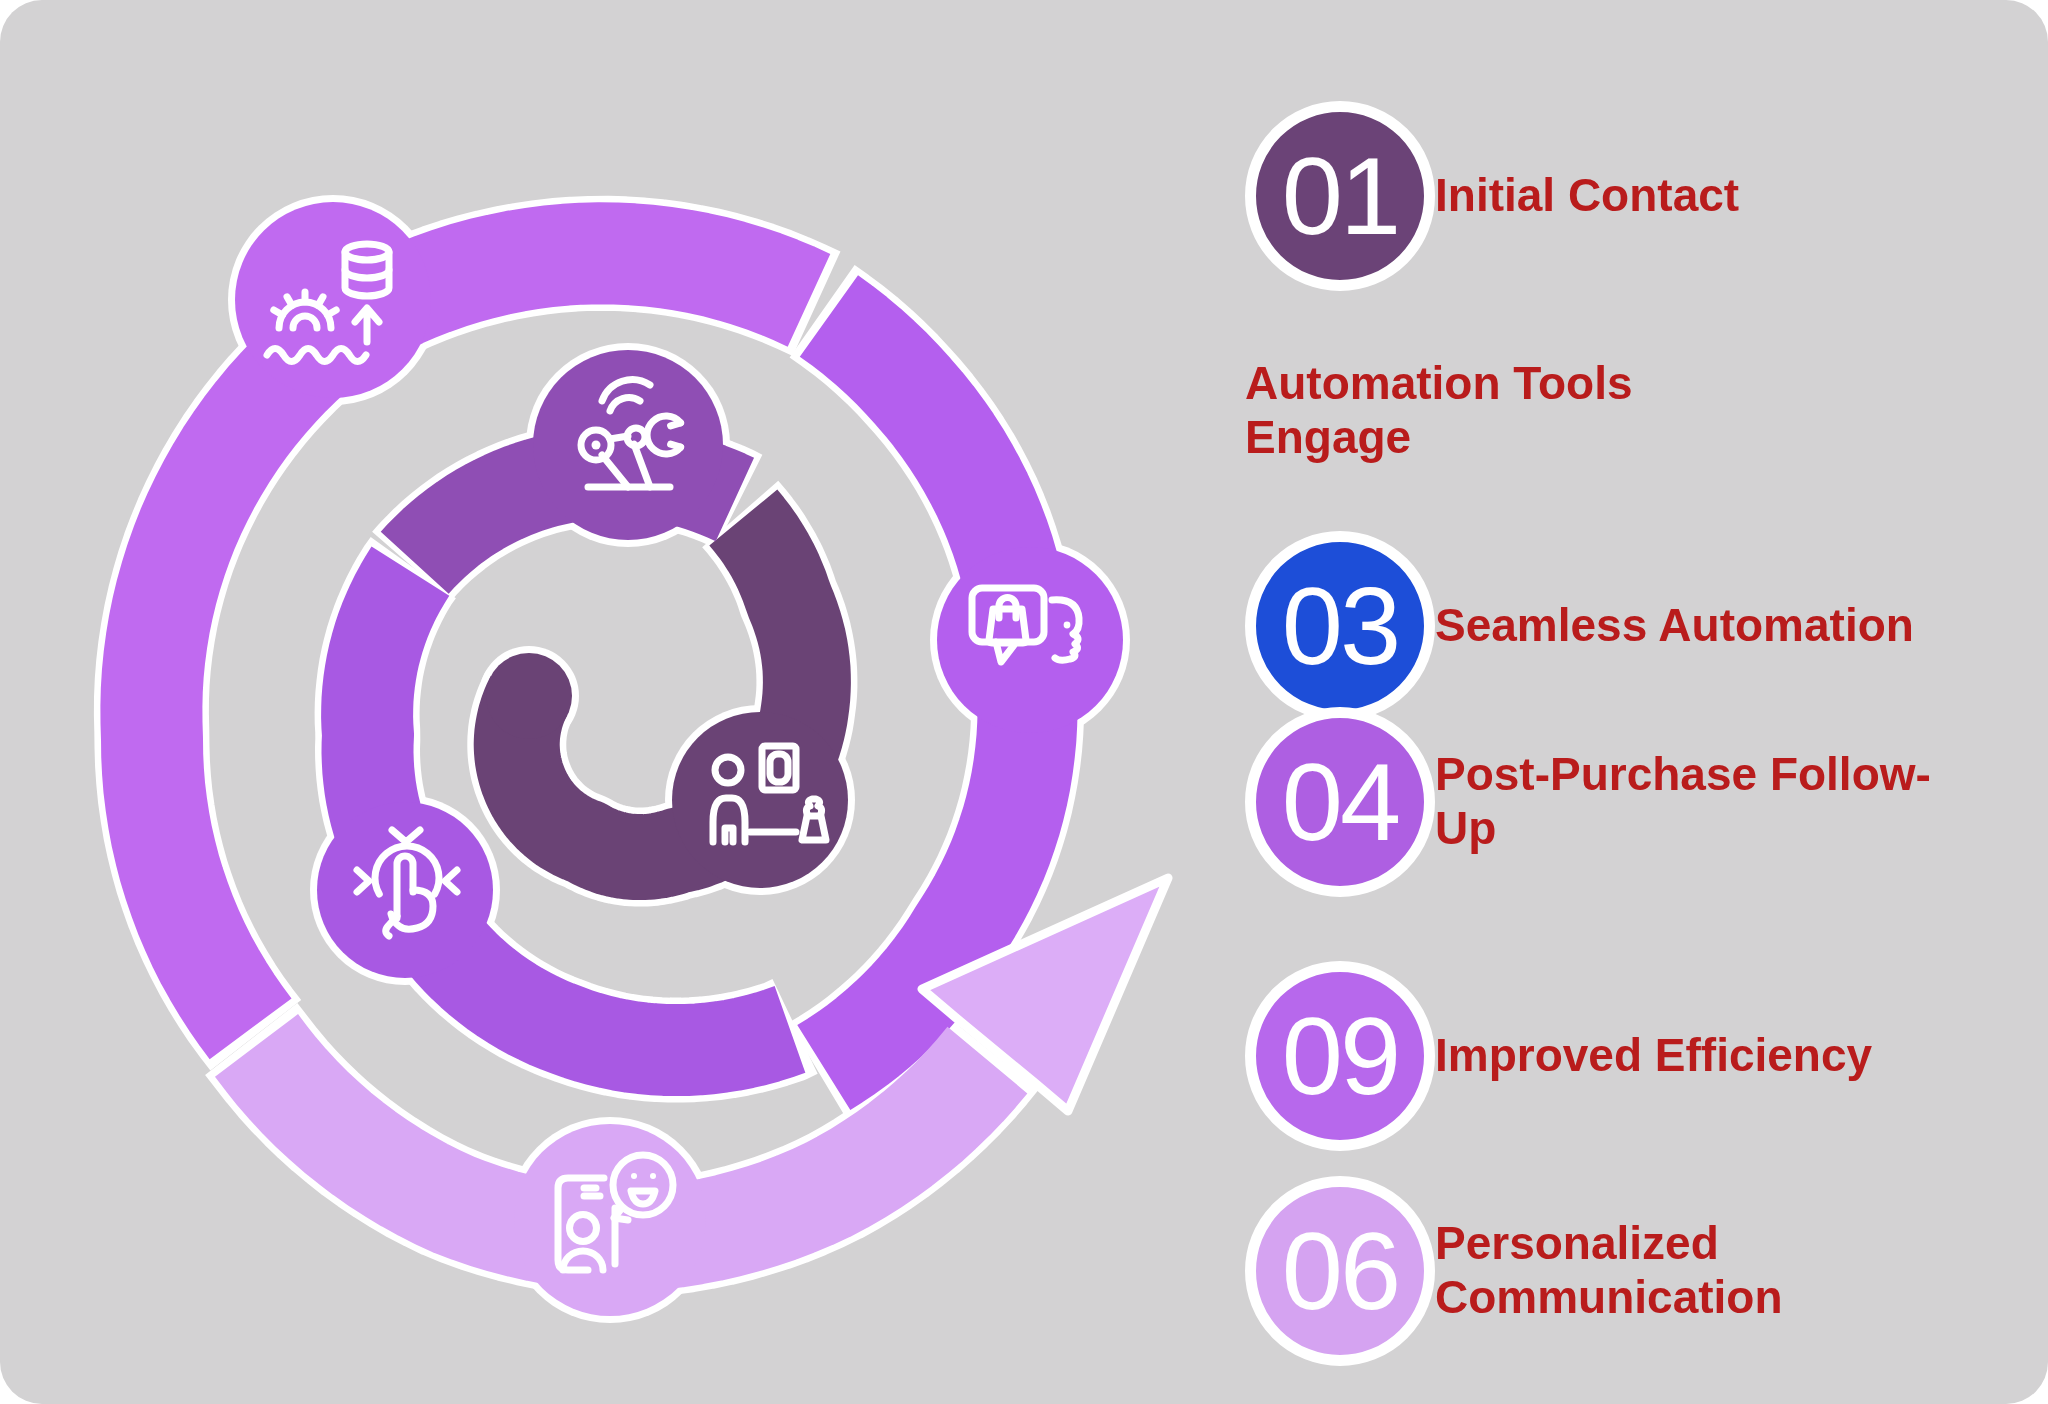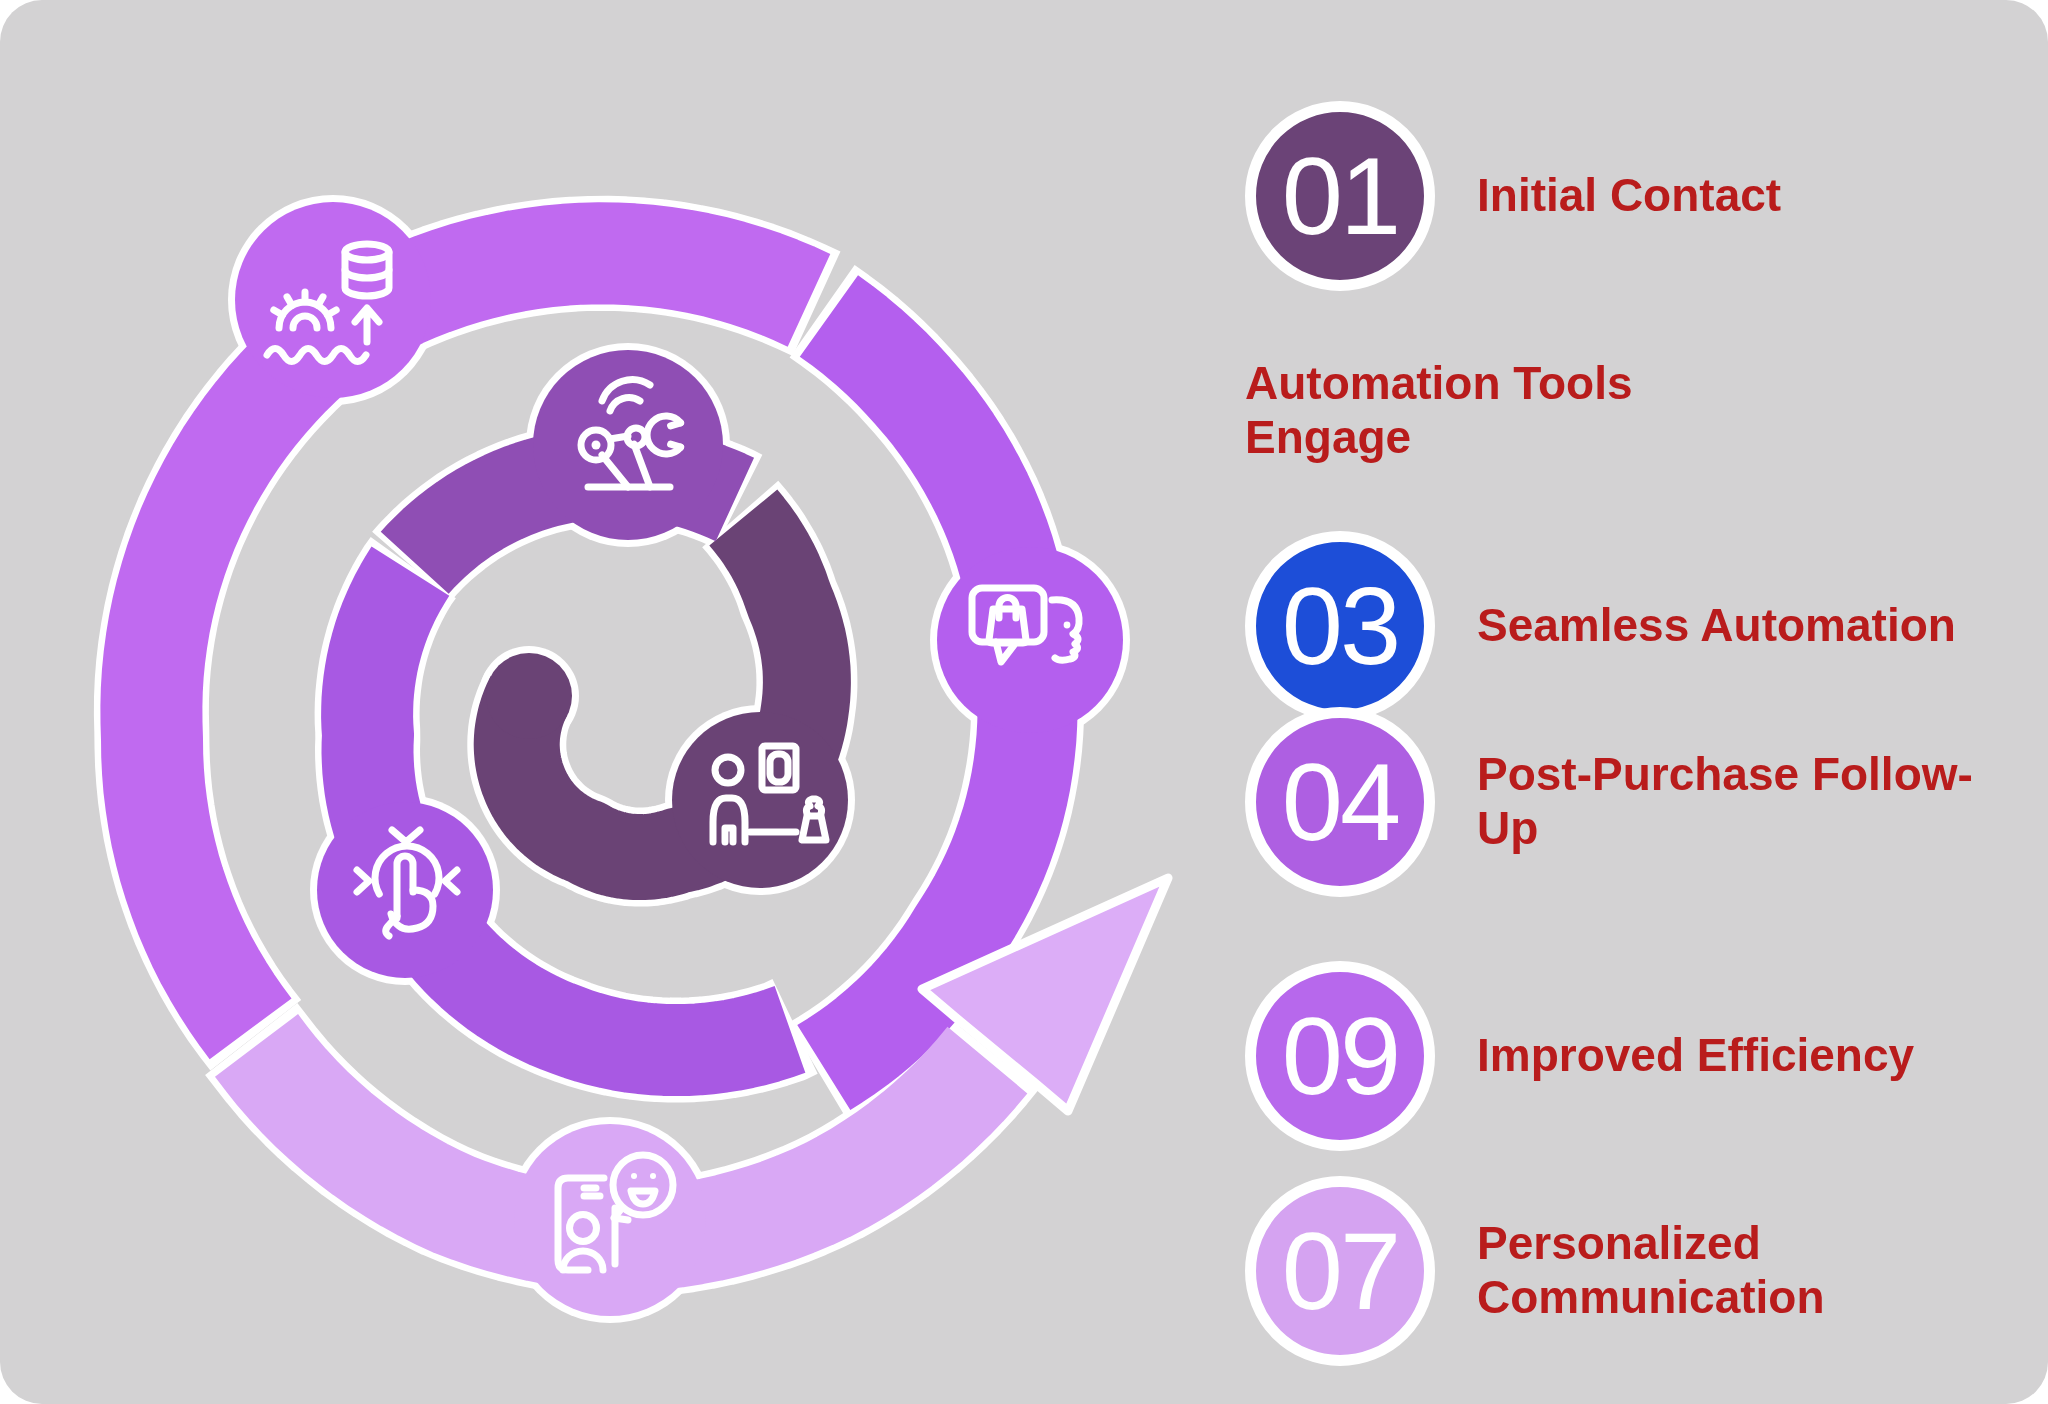--- a/index.html
+++ b/index.html
@@ -9,21 +9,21 @@
     background:#d3d2d3;
     border-radius:42px;
     overflow:hidden;
     font-family:"Liberation Sans", sans-serif;
   }
   #spiral-svg{position:absolute;left:0;top:0;width:2048px;height:1404px;}
   .icon{fill:none;stroke:#ffffff;stroke-width:7;stroke-linecap:round;stroke-linejoin:round;}
   .icon .fill{fill:#ffffff;stroke:none;}
   .row{
     position:absolute;left:1245px;height:190px;
-    display:flex;align-items:center;gap:42px;
+    display:flex;align-items:center;
   }
   .badge{
     width:190px;height:190px;box-sizing:border-box;
     border:11px solid #ffffff;border-radius:50%;
     display:flex;align-items:center;justify-content:center;
     flex:0 0 auto;
   }
   .num{
     font-size:110px;font-weight:100;letter-spacing:-3px;
     color:#ffffff;line-height:1;
@@ -162,18 +162,18 @@
 Up</div>
   </div>
   <div class="row" style="top:961px">
     <div class="badge" style="background-color: rgb(183, 104, 236);">
         <span class="num">09</span>
       </div>
     <div class="label">Improved Efficiency</div>
   </div>
   <div class="row" style="top:1176px">
     <div class="badge" style="background-color: rgb(213, 163, 241);">
-        <span class="num">07</span>
+        <span class="num">06</span>
       </div>
     <div class="label">Personalized
 Communication</div>
   </div>
 </div>
 
 </body></html>

